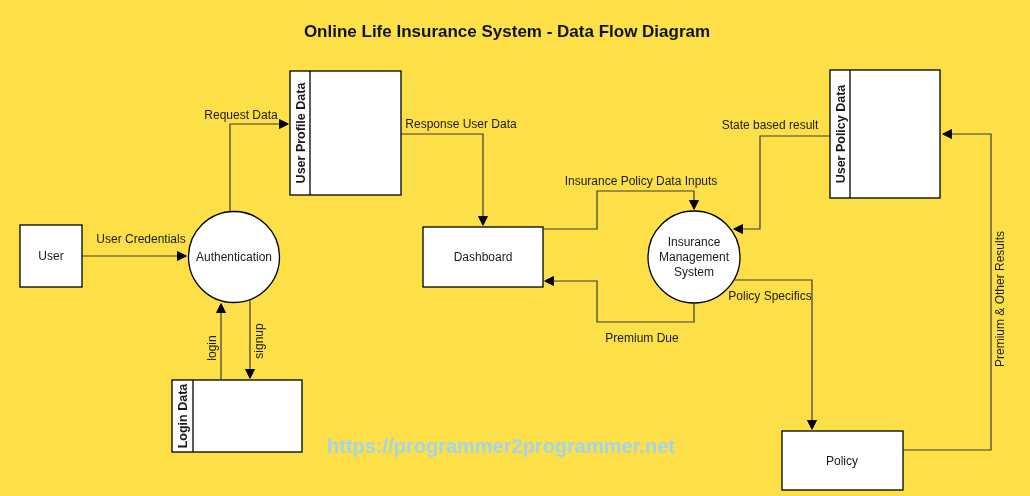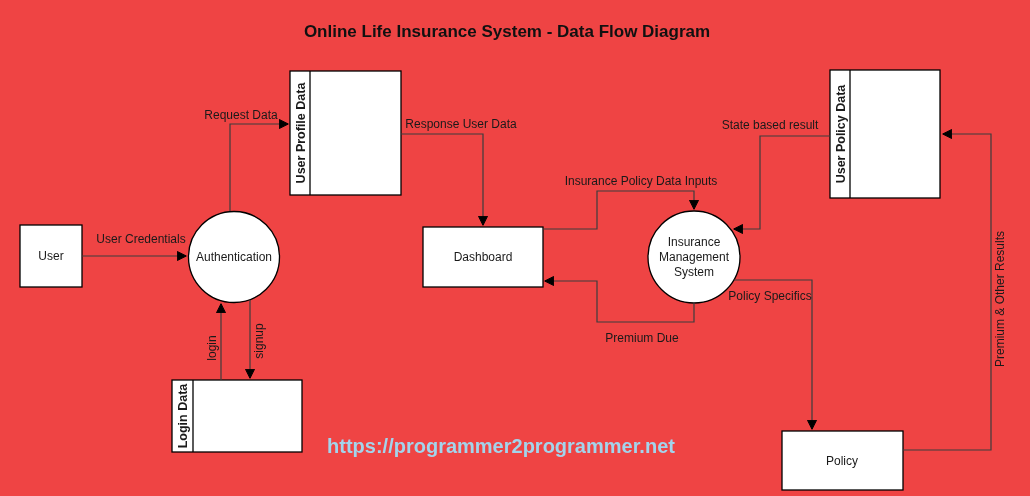--- a/index.html
+++ b/index.html
@@ -1,20 +1,20 @@
 <!DOCTYPE html>
 <html><head>
 <meta charset="utf-8">
 <style>
   html, body { margin: 0; padding: 0; background: #ffffff; }
   #canvas-wrap {
     position: relative;
     width: 1030px;
     height: 496px;
-    background: #ef4444;
+    background: #fde047;
     overflow: hidden;
   }
   svg text {
     font-family: "Liberation Sans", sans-serif;
     fill: #1a1a1a;
   }
   .diagram-title { font-size: 17px; font-weight: bold; fill: #111111; }
   .node-label    { font-size: 12px; }
   .flow-label    { font-size: 12px; }
   .store-label   { font-size: 12.5px; font-weight: bold; }

